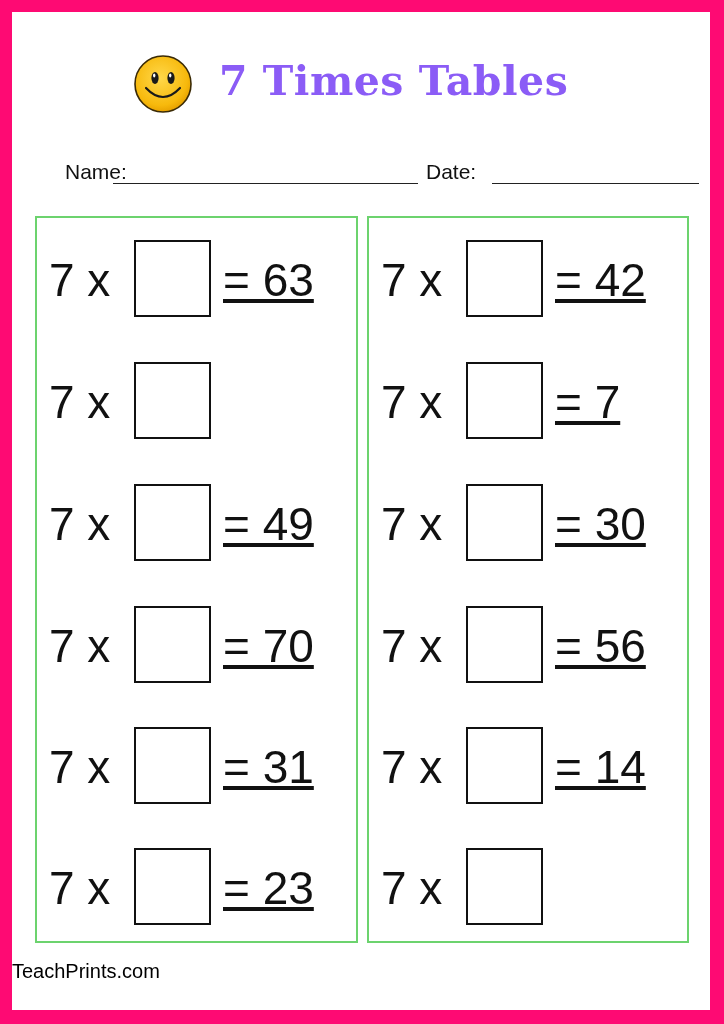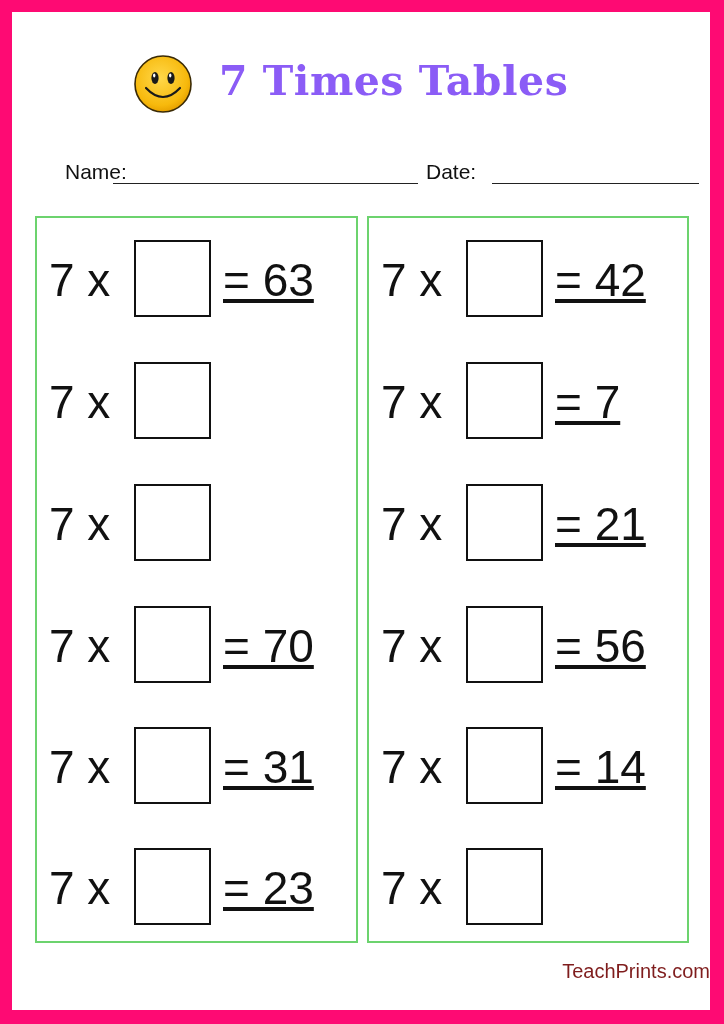--- a/index.html
+++ b/index.html
@@ -83,24 +83,24 @@
       font-size: 46px;
       line-height: 60px;
       color: #111;
       white-space: nowrap;
       text-decoration: underline;
     }
     .footer {
       position: absolute;
       left: 0; width: 100%;
       top: 946px;
-      text-align: right;
+      text-align: left;
       font-size: 20px;
       line-height: 26px;
-      color: #7f1d1d;
+      color: #000000;
     }
   </style>
 </head>
 <body>
 
 <div class="page">
 
   <svg class="smiley" viewBox="0 0 60 60">
     <defs>
       <radialGradient id="sg" cx="45%" cy="40%" r="60%">
@@ -131,20 +131,21 @@
       <div class="box"></div>
       <span class="rhs">= 63</span>
     </div>
     <div class="problem" style="top:144px;">
       <span class="lhs">7 x</span>
       <div class="box"></div>
     </div>
     <div class="problem" style="top:266px;">
       <span class="lhs">7 x</span>
       <div class="box"></div>
+      <span class="rhs">= 49</span>
     </div>
     <div class="problem" style="top:388px;">
       <span class="lhs">7 x</span>
       <div class="box"></div>
       <span class="rhs">= 70</span>
     </div>
     <div class="problem" style="top:509px;">
       <span class="lhs">7 x</span>
       <div class="box"></div>
       <span class="rhs">= 31</span>
@@ -163,21 +164,21 @@
       <span class="rhs">= 42</span>
     </div>
     <div class="problem" style="top:144px;">
       <span class="lhs">7 x</span>
       <div class="box"></div>
       <span class="rhs">= 7</span>
     </div>
     <div class="problem" style="top:266px;">
       <span class="lhs">7 x</span>
       <div class="box"></div>
-      <span class="rhs">= 21</span>
+      <span class="rhs">= 30</span>
     </div>
     <div class="problem" style="top:388px;">
       <span class="lhs">7 x</span>
       <div class="box"></div>
       <span class="rhs">= 56</span>
     </div>
     <div class="problem" style="top:509px;">
       <span class="lhs">7 x</span>
       <div class="box"></div>
       <span class="rhs">= 14</span>

